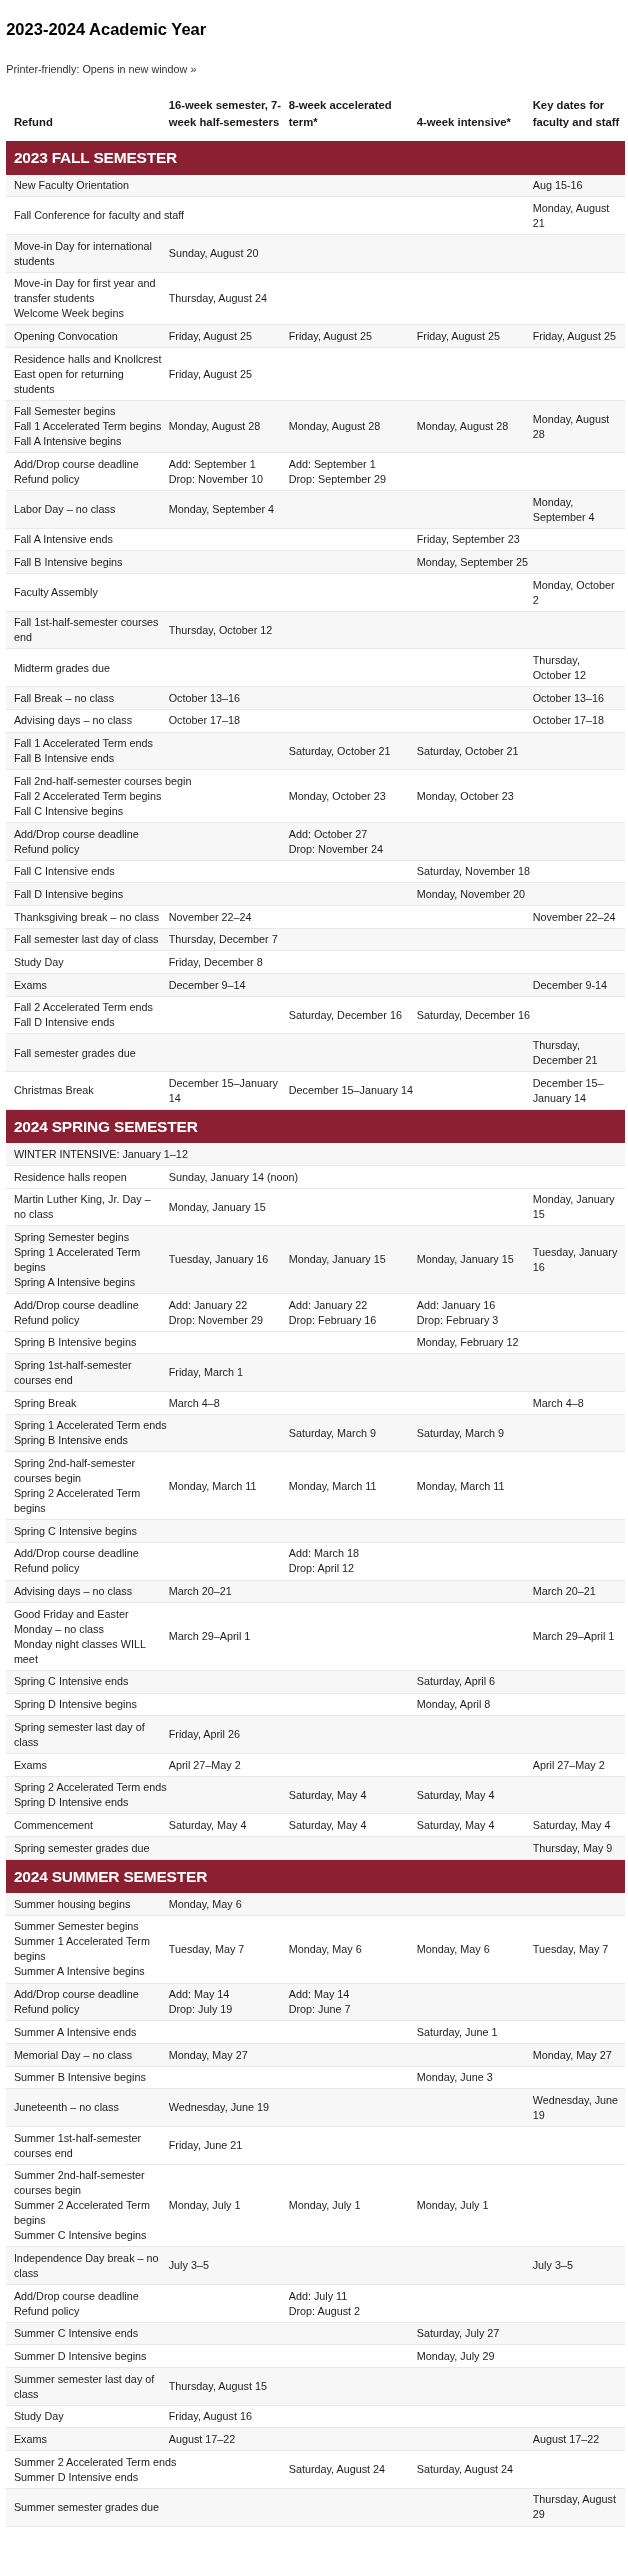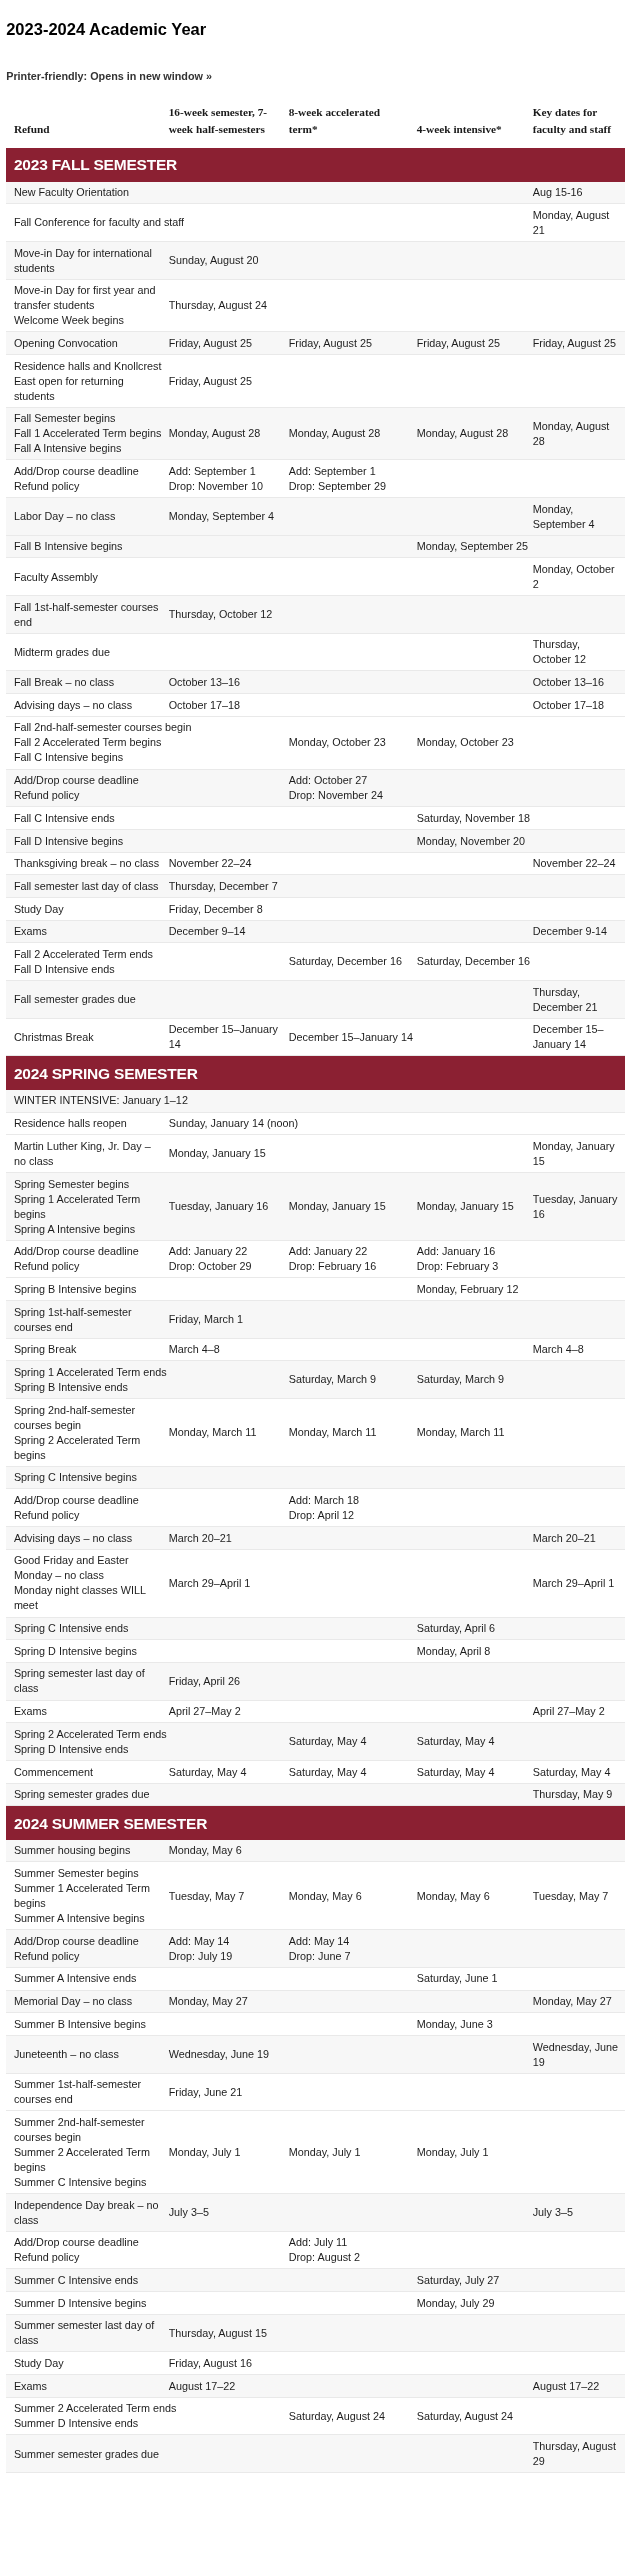--- a/index.html
+++ b/index.html
@@ -14,23 +14,22 @@
       font-size: 16.5px;
       font-weight: bold;
       line-height: 20.6px;
       color: #000;
       margin-top: 14px;
     }
     .subtitle {
       font-size: 10.8px;
       line-height: 14.4px;
       color: #333;
-      margin-top: 29px;
+      margin-top: 22px;
       cursor: pointer;
-      font-weight: bold;
     }
     table.cal {
       width: 618px;
       border-collapse: collapse;
       table-layout: fixed;
       margin-top: 20.6px;
       font-size: 10.8px;
       line-height: 15px;
     }
     col.c1 { width: 161px; }
@@ -39,21 +38,20 @@
     col.c4 { width: 116px; }
     col.c5 { width: 94px; }
     thead th {
       text-align: left;
       vertical-align: bottom;
       font-weight: bold;
       font-size: 11.3px;
       line-height: 17px;
       color: #1a1a1a;
       padding: 0 5.2px 10.3px 7.7px;
-      font-family: Liberation Serif, serif;
     }
     thead th.c2h { padding-left: 1.5px; }
     thead th.ch { padding-left: 1.5px; }
     tr.section td {
       background: #8b2032;
       color: #ffffff;
       font-weight: bold;
       font-size: 15.5px;
       line-height: 19.6px;
       padding: 7.2px 7.7px 6.7px 7.7px;
@@ -214,20 +212,28 @@
         <td colspan="1">
           <span class="line">Labor Day – no class</span>
         </td>
         <td colspan="3">
           <span class="line">Monday, September 4</span>
         </td>
         <td colspan="1">
           <span class="line">Monday, September 4</span>
         </td>
       </tr>
+      <tr class="row plain">
+        <td colspan="3">
+          <span class="line">Fall A Intensive ends</span>
+        </td>
+        <td colspan="2">
+          <span class="line">Friday, September 23</span>
+        </td>
+      </tr>
       <tr class="row alt">
         <td colspan="3">
           <span class="line">Fall B Intensive begins</span>
         </td>
         <td colspan="2">
           <span class="line">Monday, September 25</span>
         </td>
       </tr>
       <tr class="row plain">
         <td colspan="4">
@@ -269,20 +275,32 @@
       </tr>
       <tr class="row plain">
         <td colspan="1">
           <span class="line">Advising days – no class</span>
         </td>
         <td colspan="3">
           <span class="line">October 17–18</span>
         </td>
         <td colspan="1">
           <span class="line">October 17–18</span>
+        </td>
+      </tr>
+      <tr class="row alt">
+        <td colspan="2">
+          <span class="line">Fall 1 Accelerated Term ends</span>
+          <span class="line">Fall B Intensive ends</span>
+        </td>
+        <td colspan="1">
+          <span class="line">Saturday, October 21</span>
+        </td>
+        <td colspan="2">
+          <span class="line">Saturday, October 21</span>
         </td>
       </tr>
       <tr class="row plain">
         <td colspan="2">
           <span class="line">Fall 2nd-half-semester courses begin</span>
           <span class="line">Fall 2 Accelerated Term begins</span>
           <span class="line">Fall C Intensive begins</span>
         </td>
         <td colspan="1">
           <span class="line">Monday, October 23</span>
@@ -447,21 +465,21 @@
           <span class="line">Tuesday, January 16</span>
         </td>
       </tr>
       <tr class="row plain">
         <td colspan="1">
           <span class="line">Add/Drop course deadline</span>
           <span class="line">Refund policy</span>
         </td>
         <td colspan="1">
           <span class="line">Add: January 22</span>
-          <span class="line">Drop: October 29</span>
+          <span class="line">Drop: November 29</span>
         </td>
         <td colspan="1">
           <span class="line">Add: January 22</span>
           <span class="line">Drop: February 16</span>
         </td>
         <td colspan="1">
           <span class="line">Add: January 16</span>
           <span class="line">Drop: February 3</span>
         </td>
         <td colspan="1">

